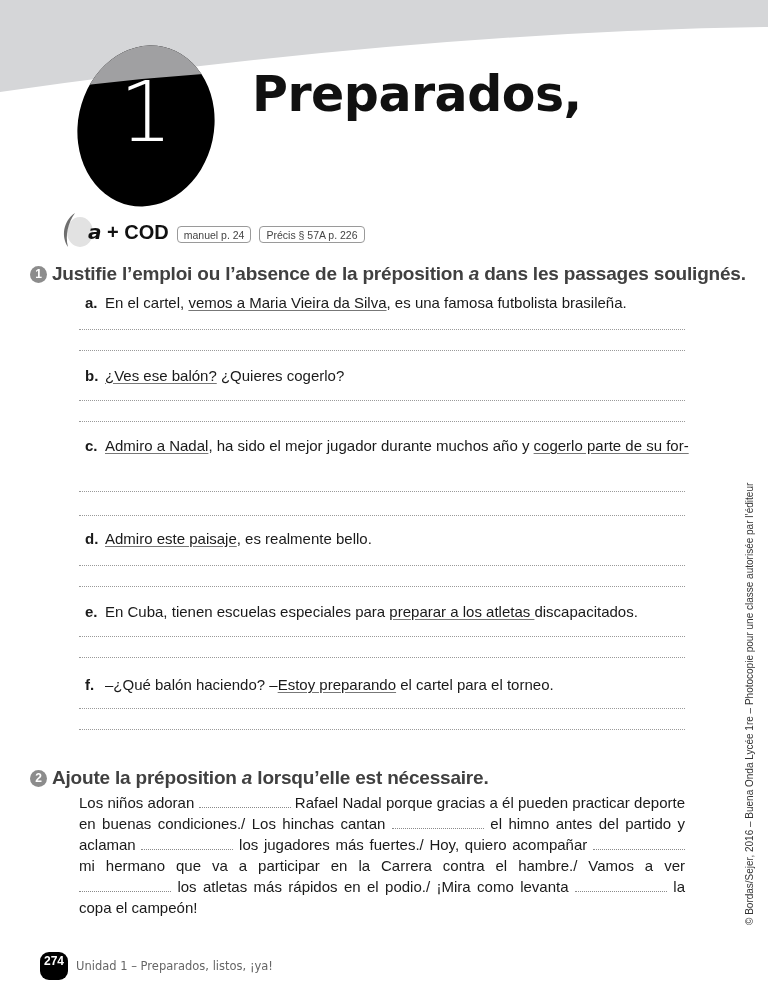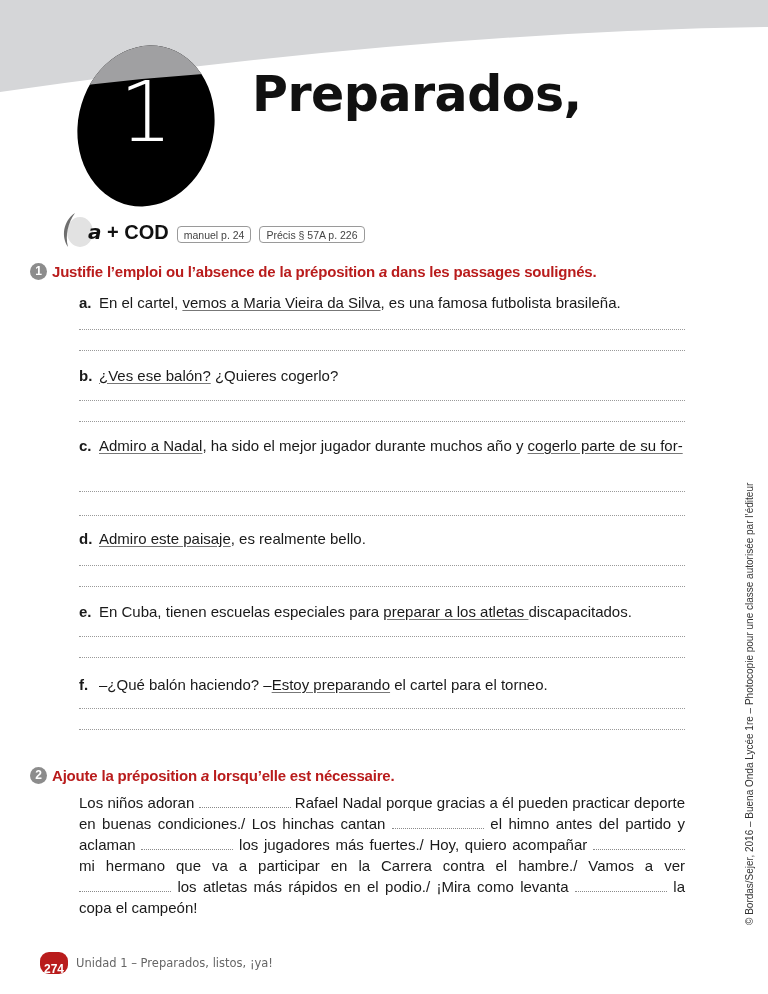--- a/index.html
+++ b/index.html
@@ -27,45 +27,45 @@
   .ref-tag {
     border: 1px solid #9a9a9a; border-radius: 4px; font-size: 10.5px; color: #444;
     padding: 1px 6px; margin-right: 8px; height: 17px; line-height: 14px; margin-top: 4px; text-align: center;
   }
 
   .ex-header { position: absolute; left: 30px; display: flex; align-items: center; }
   .ex-num {
     width: 17px; height: 17px; border-radius: 50%; background: #8c8c8c; color: #fff;
     font-size: 12px; font-weight: bold; text-align: center; line-height: 17px; margin-right: 5px;
   }
-  .ex-title { font-size: 15px; font-weight: bold; color: #b91c1c; letter-spacing: -0.2px; }
+  .ex-title { font-size: 19px; font-weight: bold; color: #404040; letter-spacing: -0.2px; }
   .ex-title i { font-style: italic; }
 
-  .item { position: absolute; left: 79px; width: 610px; font-size: 15px; line-height: 20px; color: #1a1a1a; }
+  .item { position: absolute; left: 85px; width: 610px; font-size: 15px; line-height: 20px; color: #1a1a1a; }
   .item .letter { font-weight: bold; display: inline-block; width: 20px; }
   .item .cont { padding-left: 20px; }
   .item u { text-decoration: underline; text-decoration-color: #777; text-underline-offset: 2px; }
 
   .dotline { position: absolute; left: 79px; width: 606px; height: 0; border-top: 1px dotted #9a9a9a; }
 
   .para {
     position: absolute; left: 79px; top: 792px; width: 606px; font-size: 15px; line-height: 21px;
     text-align: justify; color: #1a1a1a;
   }
   .blank { display: inline-block; border-bottom: 1px dotted #8a8a8a; height: 12px; vertical-align: baseline; }
 
   .side-credit {
     position: absolute; left: 744px; top: 925px; transform-origin: 0 0; transform: rotate(-90deg);
     white-space: nowrap; font-size: 10px; color: #333; width: 440px;
   }
 
   .footer { position: absolute; left: 40px; top: 952px; display: flex; align-items: center; }
   .page-badge {
-    background: #b91c1c; color: #fff; font-size: 12px; font-weight: bold; border-radius: 9px;
-    padding: 9px 4px; height: 22px; line-height: 16px; margin-right: 8px;
+    background: #000000; color: #fff; font-size: 12px; font-weight: bold; border-radius: 9px;
+    padding: 1px 4px; height: 28px; line-height: 16px; margin-right: 8px;
   }
   .footer-text { font-family: "DejaVu Sans", sans-serif; font-size: 11.5px; color: #666; }
 </style>
 </head>
 <body>
 
 <svg class="header-band" viewBox="0 0 768 100" preserveAspectRatio="none">
   <path d="M0,0 L768,0 L768,27 Q420,32 0,92 Z" fill="#d5d6d8"></path>
 </svg>
 

